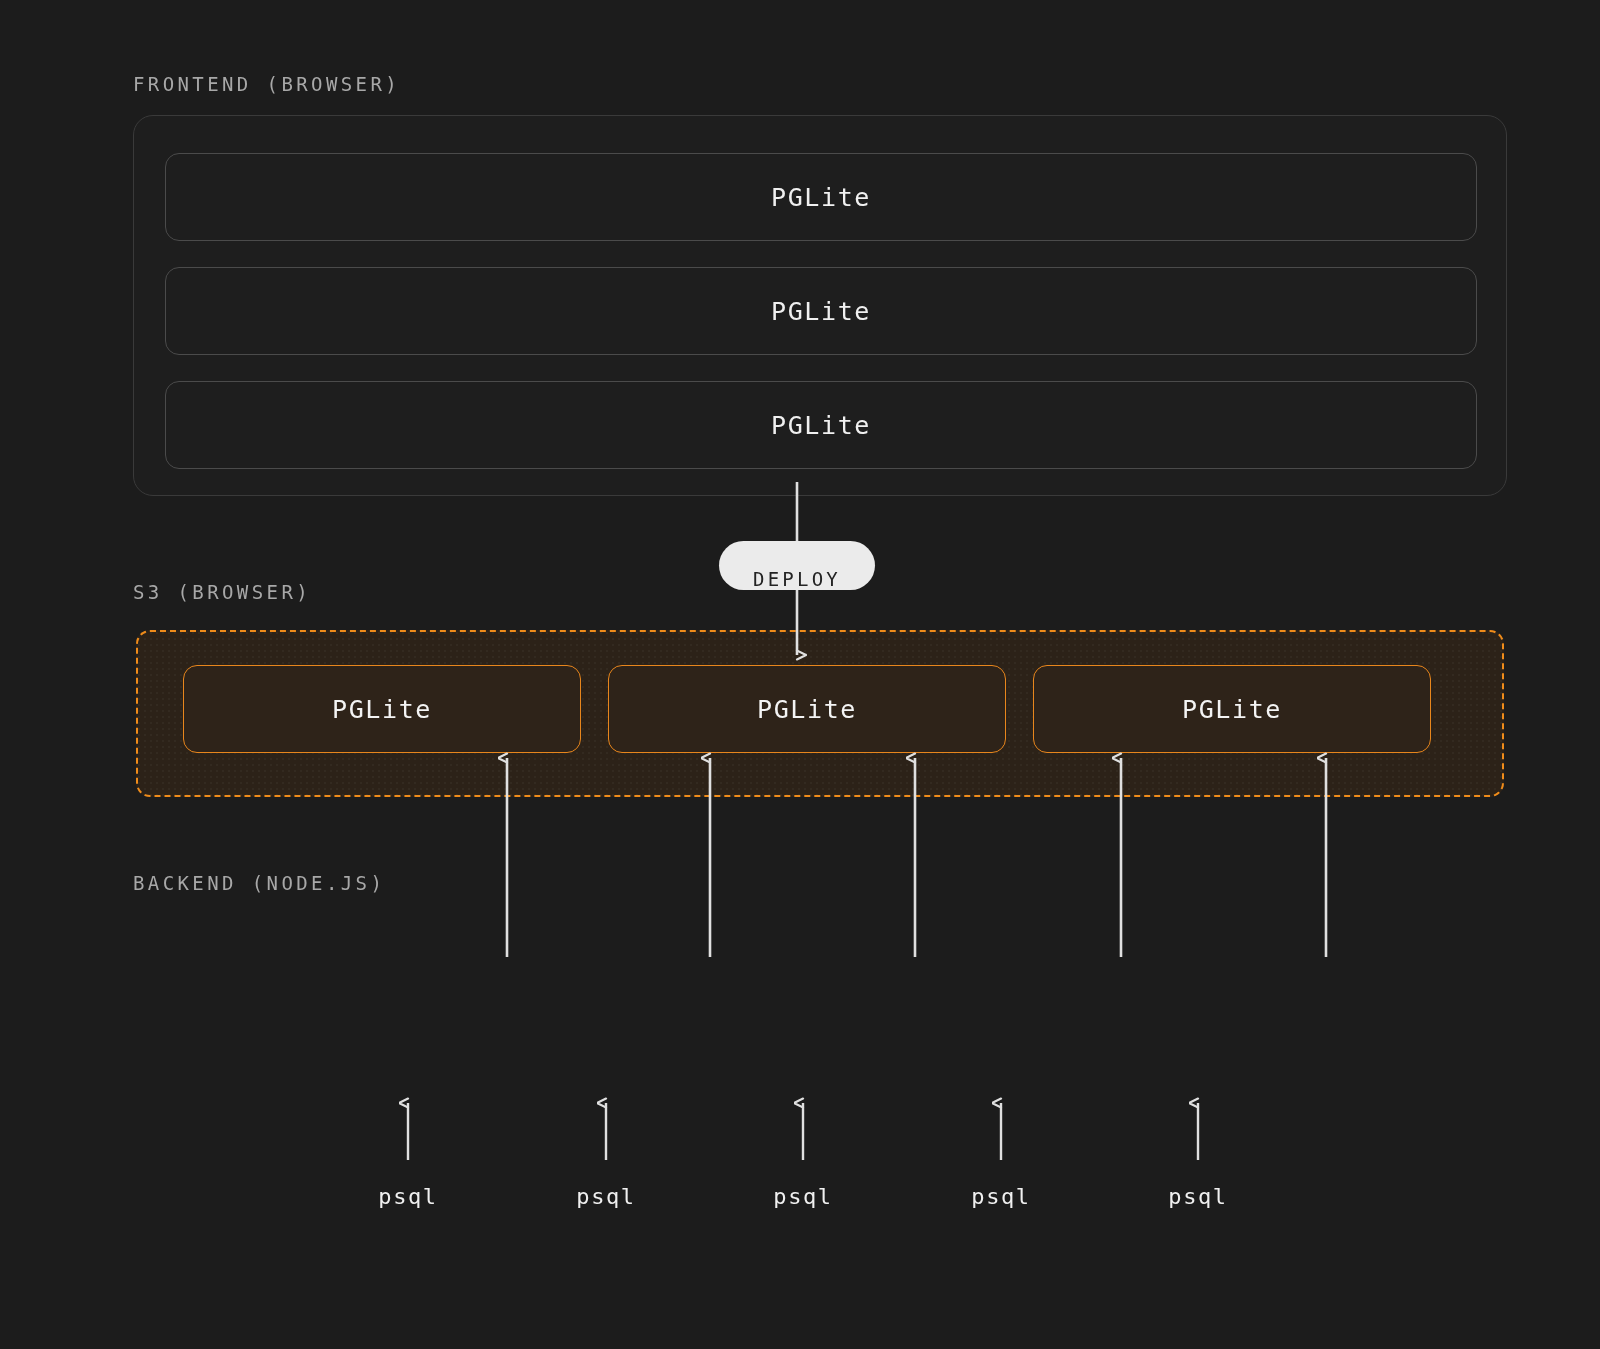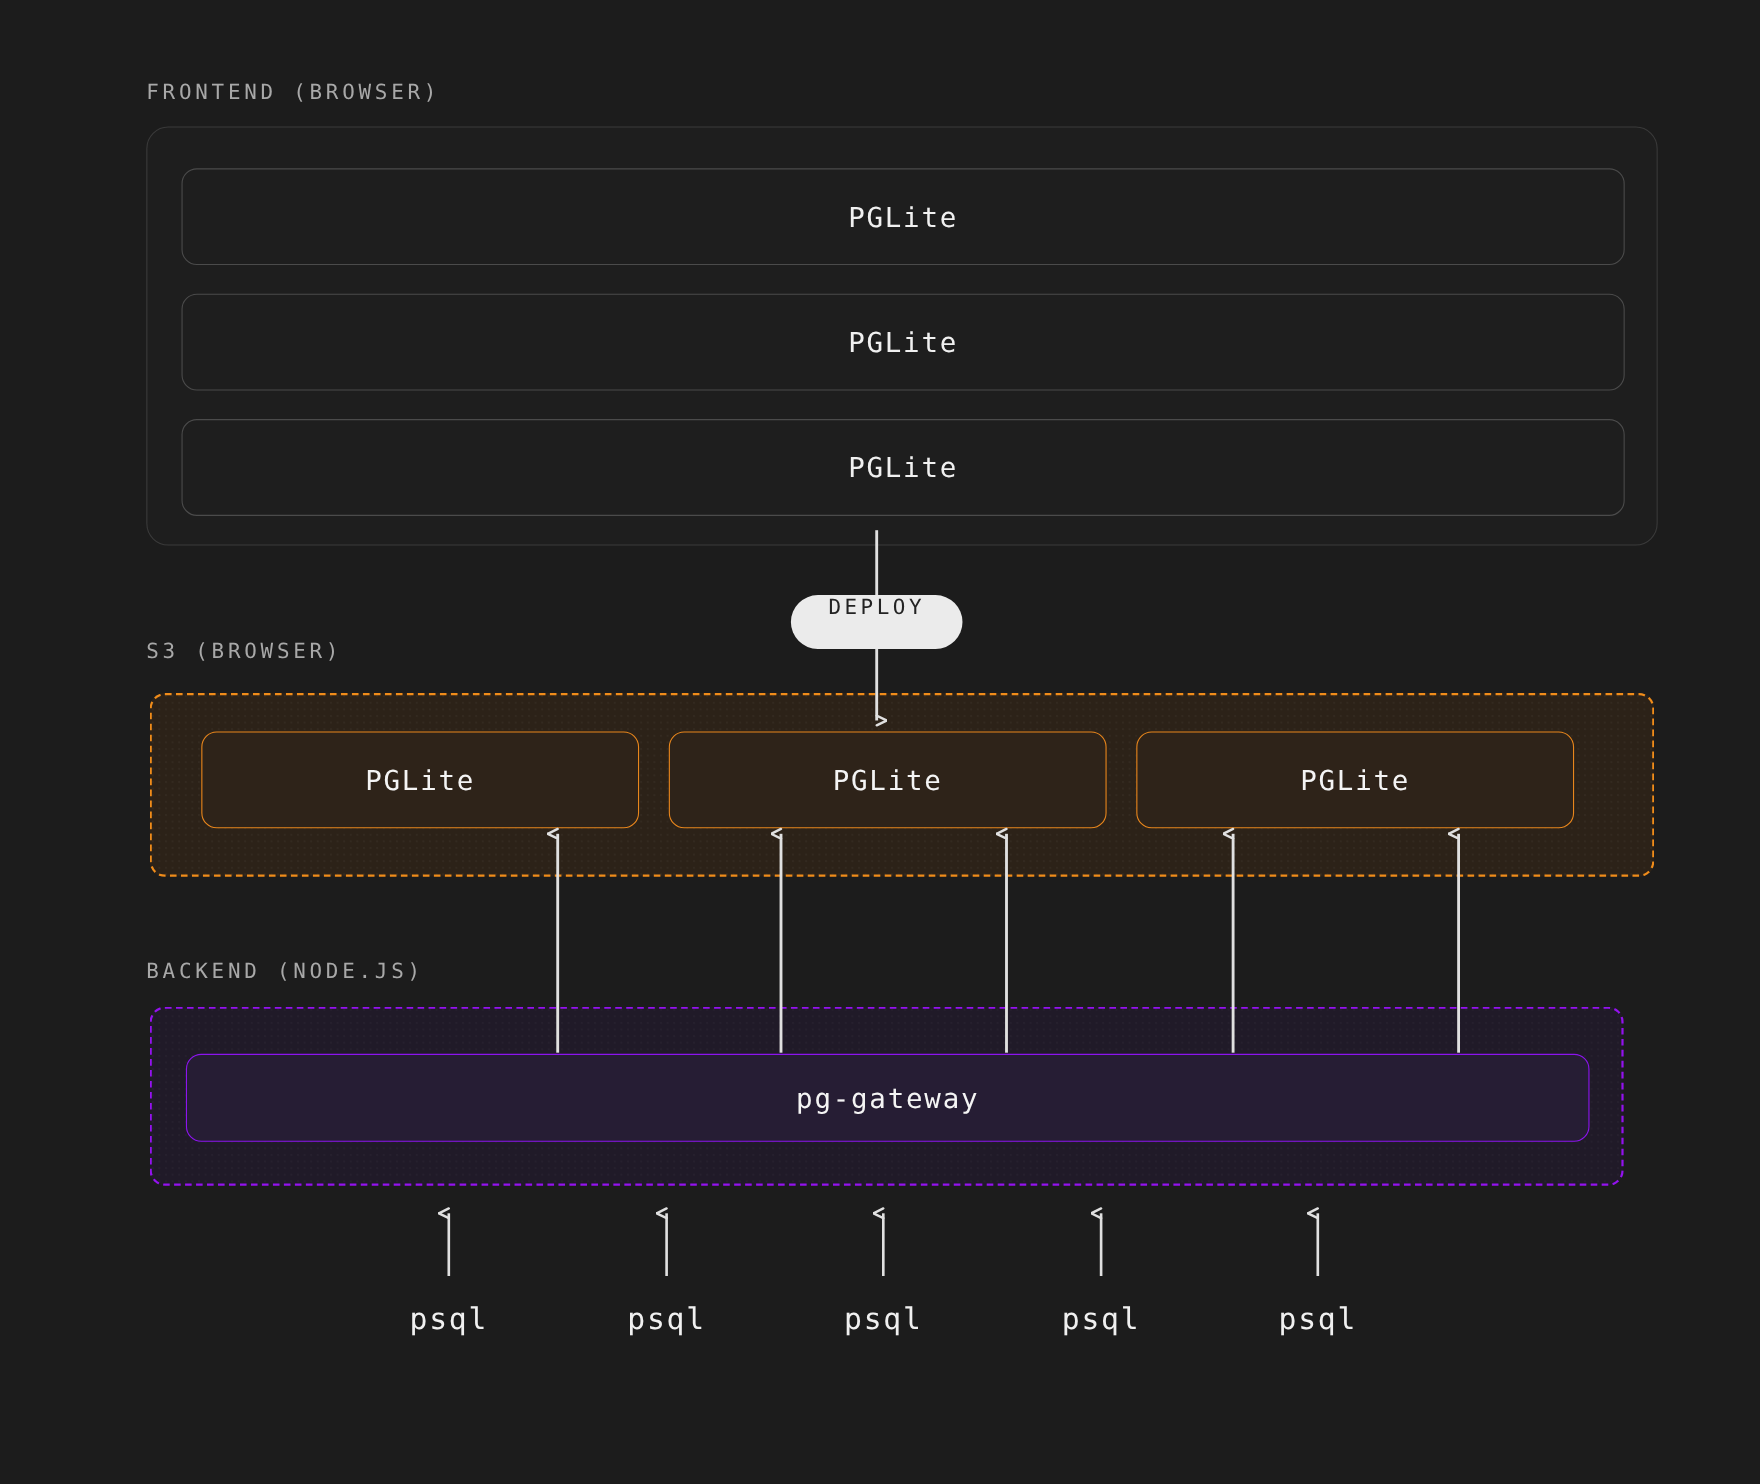--- a/index.html
+++ b/index.html
@@ -141,21 +141,21 @@
   
   #deploy-badge {
     position: absolute;
     left: 699px;
     top: 541px;
     width: 156px;
     height: 49px;
     border-radius: 25px;
     background: #ebebeb;
     display: flex;
-    align-items: flex-start;
+    align-items: flex-end;
     justify-content: center;
     z-index: 6;
   }
   #deploy-badge .lbl {
     font-size: 19px;
     letter-spacing: 3.2px;
     color: #232323;
     white-space: pre;
   }
 
@@ -166,21 +166,21 @@
     top: 0;
     width: 1600px;
     height: 1349px;
     z-index: 3;
     pointer-events: none;
   }
 
   
   .psql-label {
     position: absolute;
-    font-size: 27px;
+    font-size: 22px;
     letter-spacing: 1.6px;
     color: #f0f0f0;
     transform: translateX(-50%);
     white-space: pre;
   }
 </style>
 </head>
 <body>
 
 <div id="stage">
@@ -208,25 +208,20 @@
       <span class="lbl">PGLite</span>
     </div>
     <div class="s3-card" id="s3-card-1">
       <span class="lbl">PGLite</span>
     </div>
     <div class="s3-card" id="s3-card-2">
       <span class="lbl">PGLite</span>
     </div>
   </div>
 
-  <div id="backend-container">
-    <div id="gateway-card">
-      <span class="lbl">pg-gateway</span>
-    </div>
-  </div>
 
   <svg id="wires" viewBox="0 0 1600 1349" width="1600" height="1349" xmlns="http://www.w3.org/2000/svg">
     <defs>
       <marker id="arrowhead-up" markerWidth="12" markerHeight="12" refX="5" refY="9.5" orient="auto" markerUnits="userSpaceOnUse">
         <path d="M5,0.5 L0.6,9.5 M5,0.5 L9.4,9.5" fill="none" stroke="#e0e0e0" stroke-width="2.2" stroke-linecap="round"></path>
       </marker>
       <marker id="arrowhead-down" markerWidth="12" markerHeight="12" refX="5" refY="9.5" orient="auto" markerUnits="userSpaceOnUse">
         <path d="M5,0.5 L0.6,9.5 M5,0.5 L9.4,9.5" fill="none" stroke="#e0e0e0" stroke-width="2.2" stroke-linecap="round"></path>
       </marker>
     </defs>

